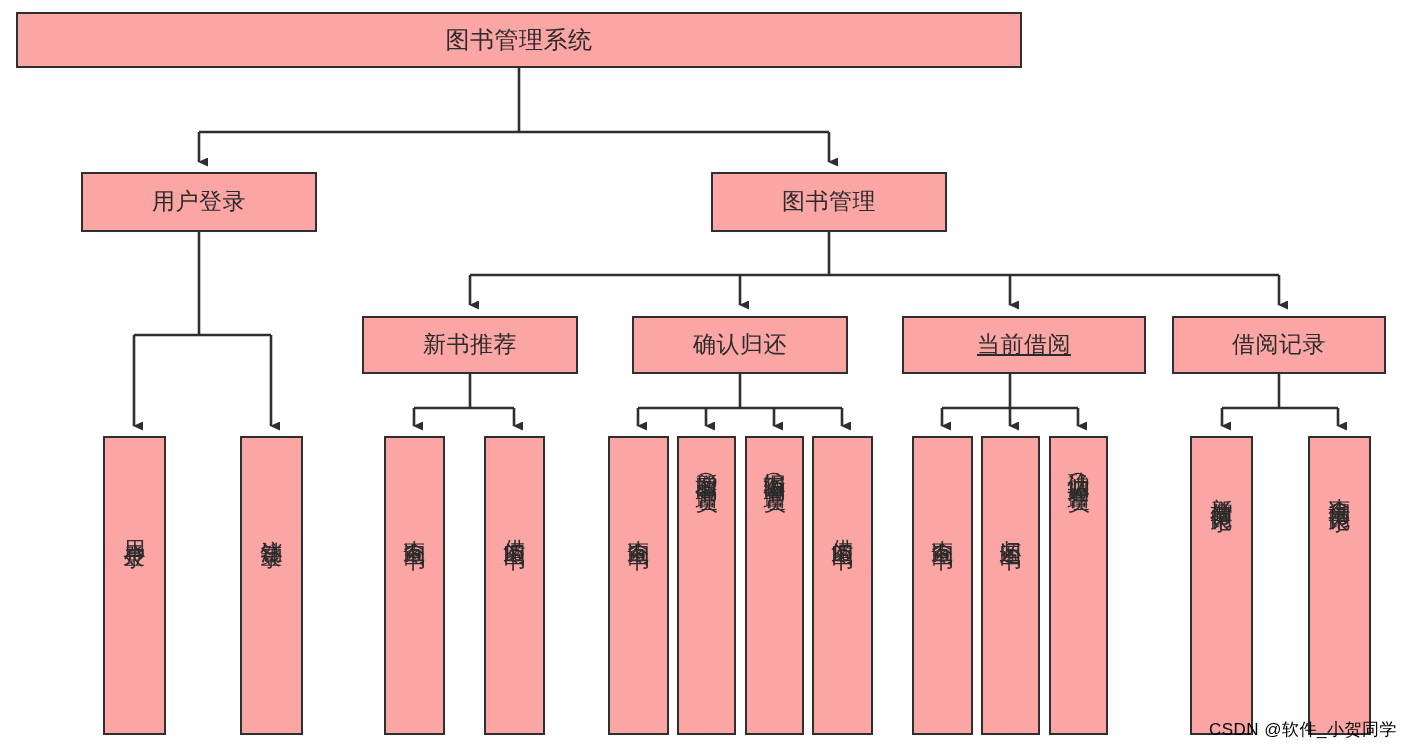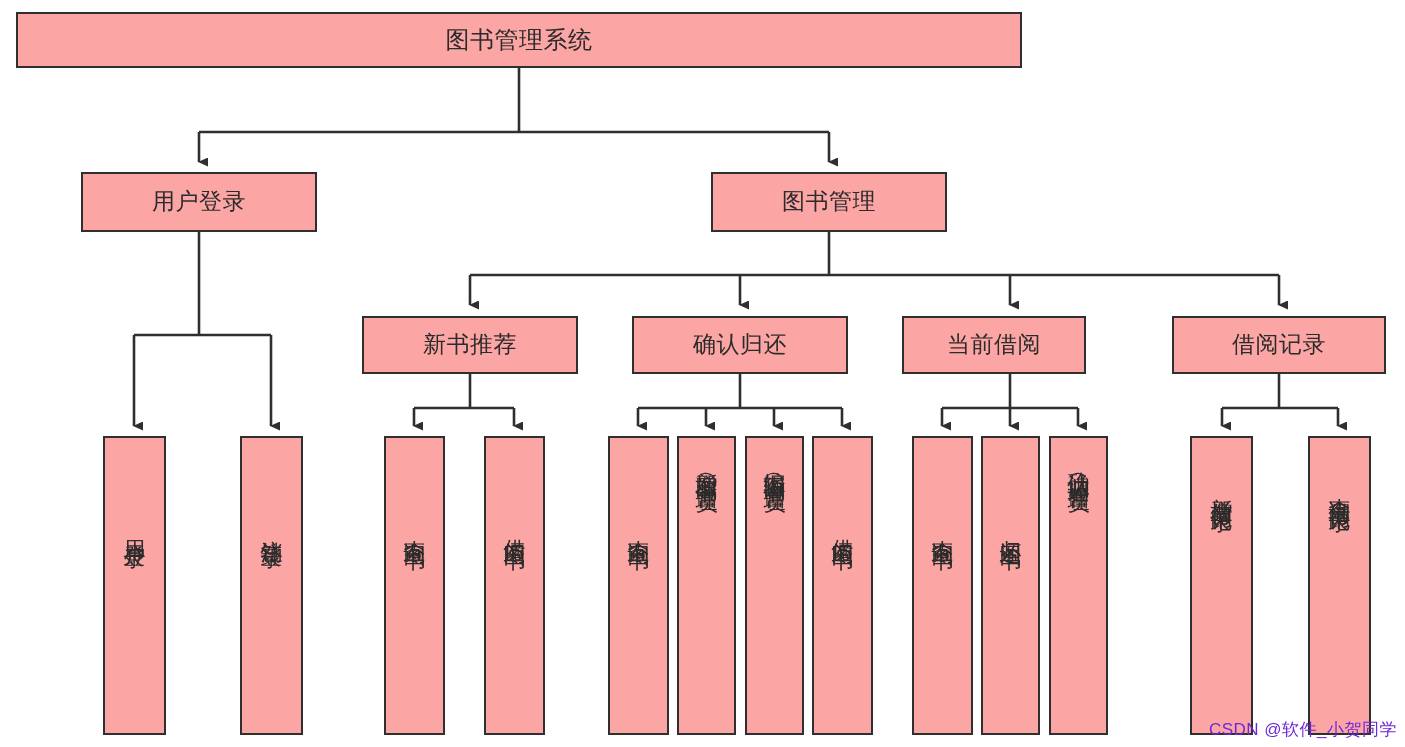--- a/index.html
+++ b/index.html
@@ -68,21 +68,21 @@
     margin-top: 78px;
   }
   .node.v.tall .label {
     margin-top: 10px;
   }
   .watermark {
     position: absolute;
     right: 8px;
     bottom: 6px;
     font-size: 17px;
-    color: #6d28d9;
+    color: #000000;
     white-space: nowrap;
     letter-spacing: 0.5px;
   }
 </style>
 </head>
 <body>
 
 <div id="canvas">
 
   <svg class="wires" viewBox="0 0 1405 747">
@@ -145,21 +145,21 @@
   <div class="node h" style="left:362px; top:316px; width:216px; height:58px;">
     <span class="label">新书推荐</span>
   </div>
 
   <div class="node h" style="left:711px; top:172px; width:236px; height:60px;">
     <span class="label">图书管理</span>
   </div>
   <div class="node h" style="left:632px; top:316px; width:216px; height:58px;">
     <span class="label">确认归还</span>
   </div>
-  <div class="node h" style="left:902px; top:316px; width:184px; height:58px;">
+  <div class="node h" style="left:902px; top:316px; width:244px; height:58px;text-decoration:underline;">
     <span class="label">当前借阅</span>
   </div>
   <div class="node h" style="left:1172px; top:316px; width:214px; height:58px;align-items:center;">
     <span class="label">借阅记录</span>
   </div>
 
   <div class="node v mid" style="left:103px; top:436px; width:63px; height:299px;">
     <span class="label">用户登录</span>
   </div>
   <div class="node v mid" style="left:240px; top:436px; width:63px; height:299px;">

